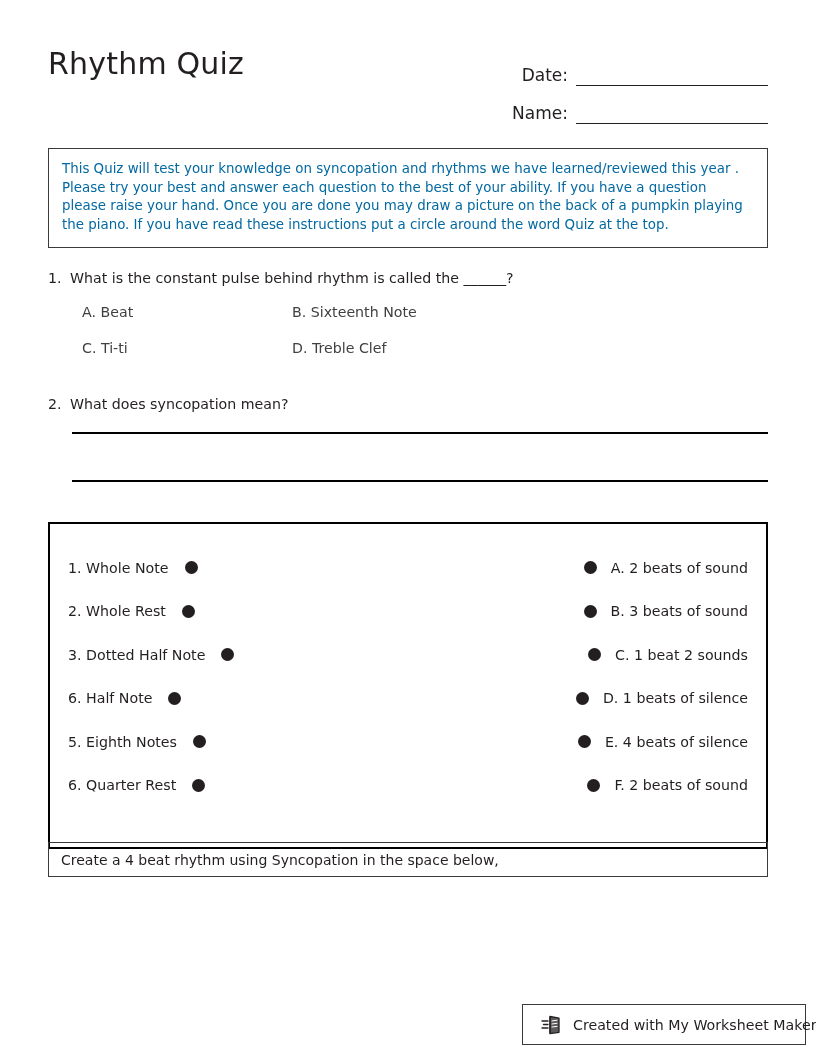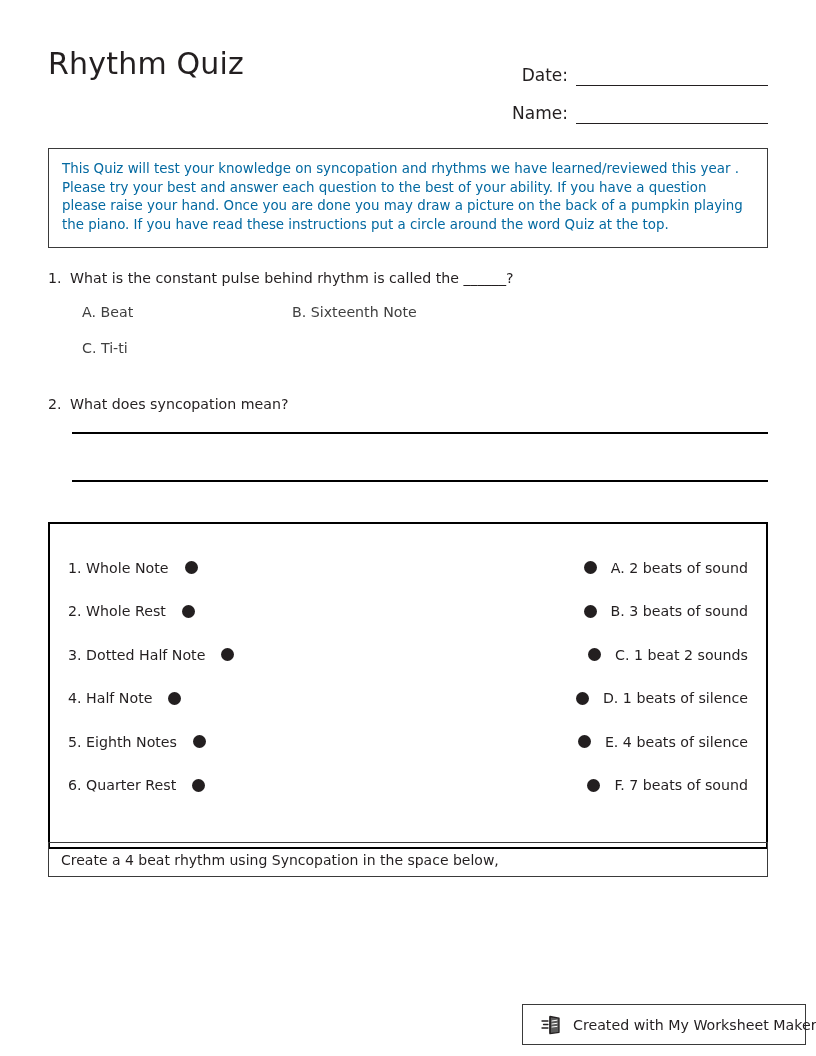--- a/index.html
+++ b/index.html
@@ -260,20 +260,21 @@
       <span class="q-num">1.</span>
       <span class="q-text">What is the constant pulse behind rhythm is called the ______?</span>
     </div>
     <div class="options">
       <div class="opt-row">
         <span class="opt col1">A. Beat</span>
         <span class="opt col2">B. Sixteenth Note</span>
       </div>
       <div class="opt-row">
         <span class="opt col1">C. Ti-ti</span>
+        <span class="opt col2">D. Treble Clef</span>
       </div>
     </div>
   </div>
 
   <div class="question" style="top: 394px;">
     <div class="q-line">
       <span class="q-num">2.</span>
       <span class="q-text">What does syncopation mean?</span>
     </div>
   </div>
@@ -314,21 +315,21 @@
         <span class="dot"></span>
       </span>
       <span class="match-right">
         <span class="dot"></span>
         <span class="match-label">C. 1 beat 2 sounds</span>
       </span>
     </div>
 
     <div class="match-row">
       <span class="match-left">
-        <span class="match-label">4. Half Note</span>
+        <span class="match-label">6. Half Note</span>
         <span class="dot"></span>
       </span>
       <span class="match-right">
         <span class="dot"></span>
         <span class="match-label">D. 1 beats of silence</span>
       </span>
     </div>
 
     <div class="match-row">
       <span class="match-left">
@@ -341,21 +342,21 @@
       </span>
     </div>
 
     <div class="match-row">
       <span class="match-left">
         <span class="match-label">6. Quarter Rest</span>
         <span class="dot"></span>
       </span>
       <span class="match-right">
         <span class="dot"></span>
-        <span class="match-label">F. 7 beats of sound</span>
+        <span class="match-label">F. 2 beats of sound</span>
       </span>
     </div>
 
   </div>
 
   <div class="prompt-box">
     <span class="prompt-text">Create a 4 beat rhythm using Syncopation in the space below,</span>
   </div>
 
   <div class="footer-badge">

